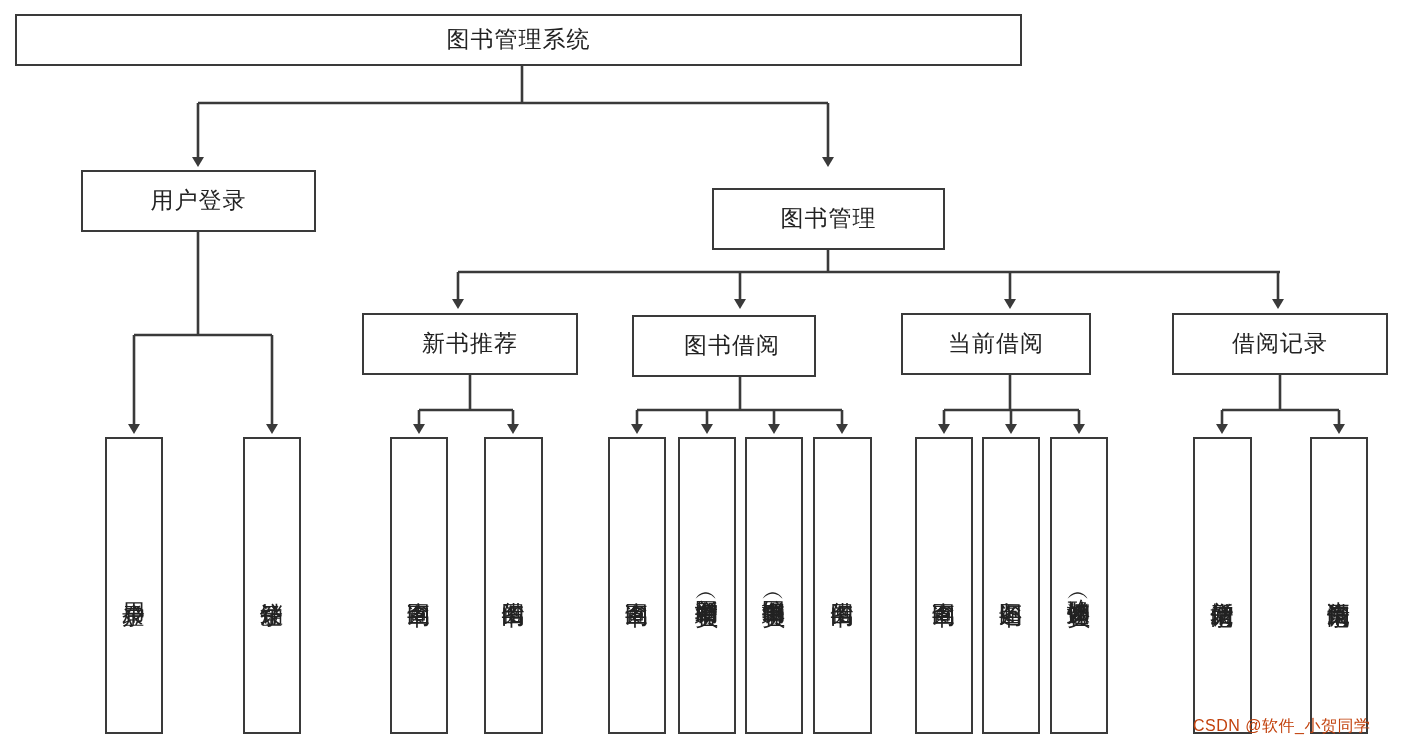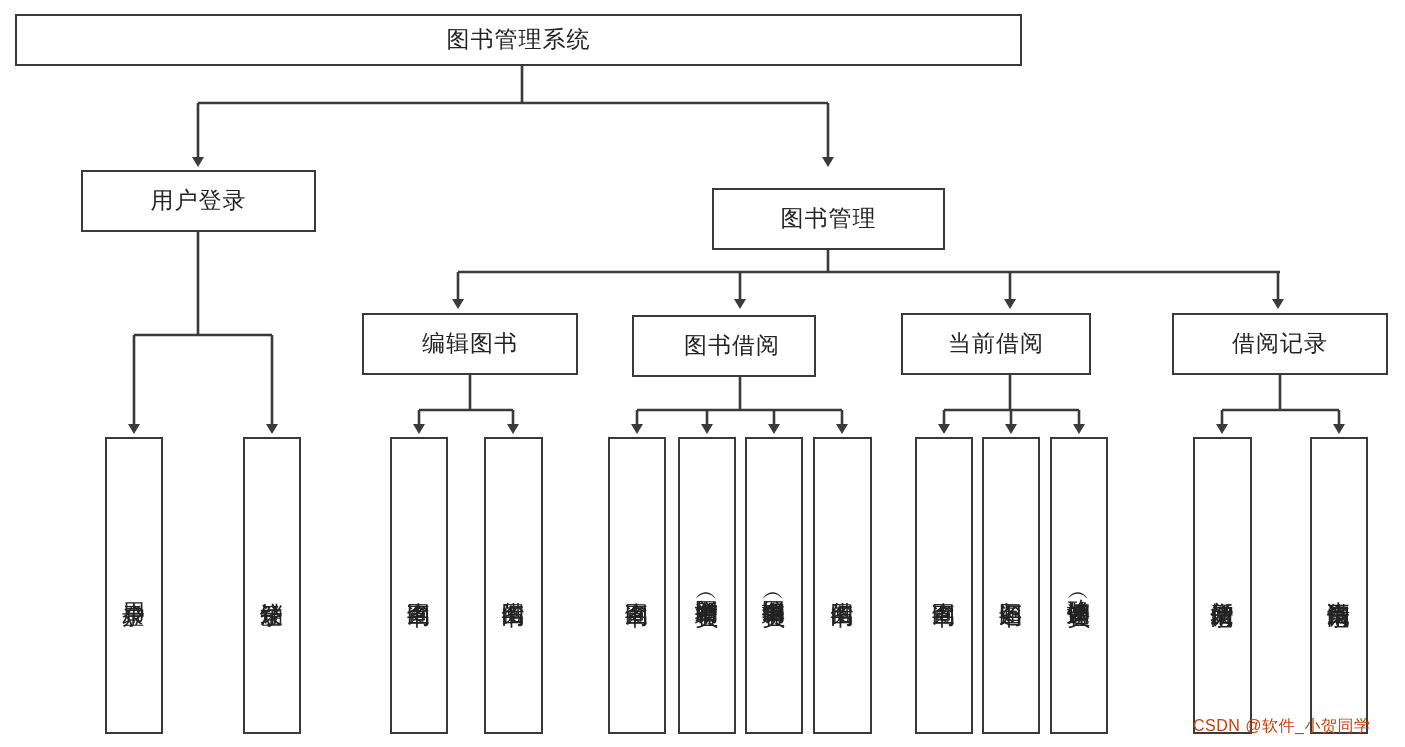--- a/index.html
+++ b/index.html
@@ -120,21 +120,21 @@
   </div>
 
   <div class="node h" style="left:81px; top:170px; width:235px; height:62px;">
     <span>用户登录</span>
   </div>
   <div class="node h" style="left:712px; top:170px; width:233px; height:62px;margin-top:18px;">
     <span>图书管理</span>
   </div>
 
   <div class="node h" style="left:362px; top:313px; width:216px; height:62px;">
-    <span>编辑图书</span>
+    <span>新书推荐</span>
   </div>
   <div class="node h" style="left:632px; top:315px; width:184px; height:62px;padding-left:16px;">
     <span>图书借阅</span>
   </div>
   <div class="node h" style="left:901px; top:313px; width:190px; height:62px;">
     <span>当前借阅</span>
   </div>
   <div class="node h" style="left:1172px; top:313px; width:216px; height:62px;">
     <span>借阅记录</span>
   </div>

